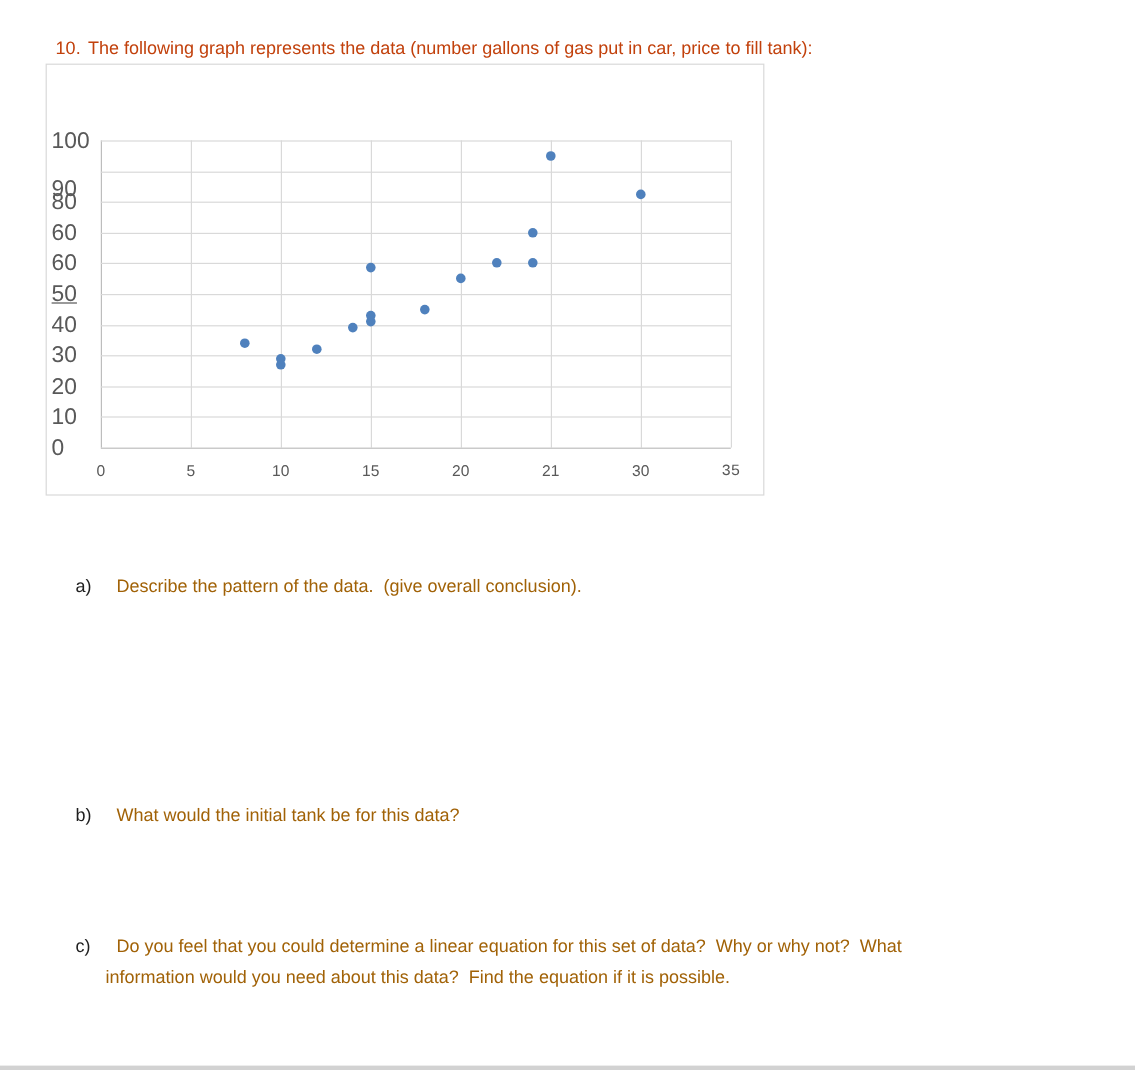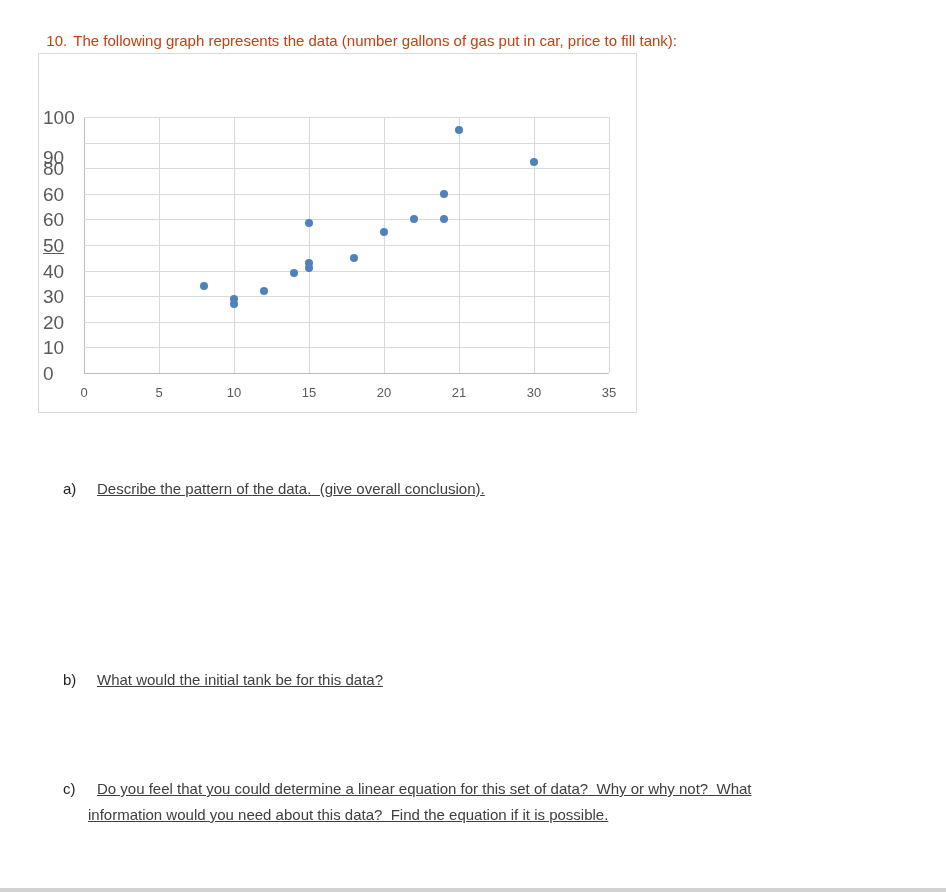--- a/index.html
+++ b/index.html
@@ -34,21 +34,21 @@
     font-size: 19px; color: #595959; line-height: 13px;
   }
   .xtick {
     position: absolute; width: 40px; text-align: center;
     font-size: 13px; color: #595959; line-height: 13px;
   }
   .dot { position: absolute; width: 8px; height: 8px; border-radius: 50%; }
 
   
   .q-label { position: absolute; left: 63px; font-size: 15px; color: #1f1f1f; white-space: pre; }
-  .q-line  { position: absolute; font-size: 15px; color: #404040; white-space: pre; text-decoration: underline; }
+  .q-line  { position: absolute; font-size: 15px; color: #a16207; white-space: pre; }
 
   
   #bottom-bar { left: 0; top: 888px; width: 946px; height: 4px; }
 </style>
 </head>
 <body>
 
 <div class="abs" id="header">
   <span class="qnum">10.</span><span>The following graph represents the data (number gallons of gas put in car, price to fill tank):</span>
 </div>
@@ -63,21 +63,21 @@
       <div class="xtick" style="left: 130px; top: 269px;">10</div>
       <div class="gridline-v" style="left: 225px;"></div>
       <div class="xtick" style="left: 205px; top: 269px;">15</div>
       <div class="gridline-v" style="left: 300px;"></div>
       <div class="xtick" style="left: 280px; top: 269px;">20</div>
       <div class="gridline-v" style="left: 375px;"></div>
       <div class="xtick" style="left: 355px; top: 269px;">21</div>
       <div class="gridline-v" style="left: 450px;"></div>
       <div class="xtick" style="left: 430px; top: 269px;">30</div>
       <div class="gridline-v" style="left: 525px;"></div>
-      <div class="xtick" style="left: 505px; top: 269px;">35</div>
+      <div class="xtick" style="left: 505px; top: 269px; font-family: Liberation Mono, monospace;">35</div>
       <div class="gridline-h axisline" style="top: 256px;"></div>
       <div class="ytick" style="right: 534px; top: 250px;">0</div>
       <div class="gridline-h" style="top: 230.4px;"></div>
       <div class="ytick" style="right: 534px; top: 224.4px;">10</div>
       <div class="gridline-h" style="top: 204.8px;"></div>
       <div class="ytick" style="right: 534px; top: 198.8px;">20</div>
       <div class="gridline-h" style="top: 179.2px;"></div>
       <div class="ytick" style="right: 534px; top: 173.2px;">30</div>
       <div class="gridline-h" style="top: 153.6px;"></div>
       <div class="ytick" style="right: 534px; top: 147.6px;">40</div>

